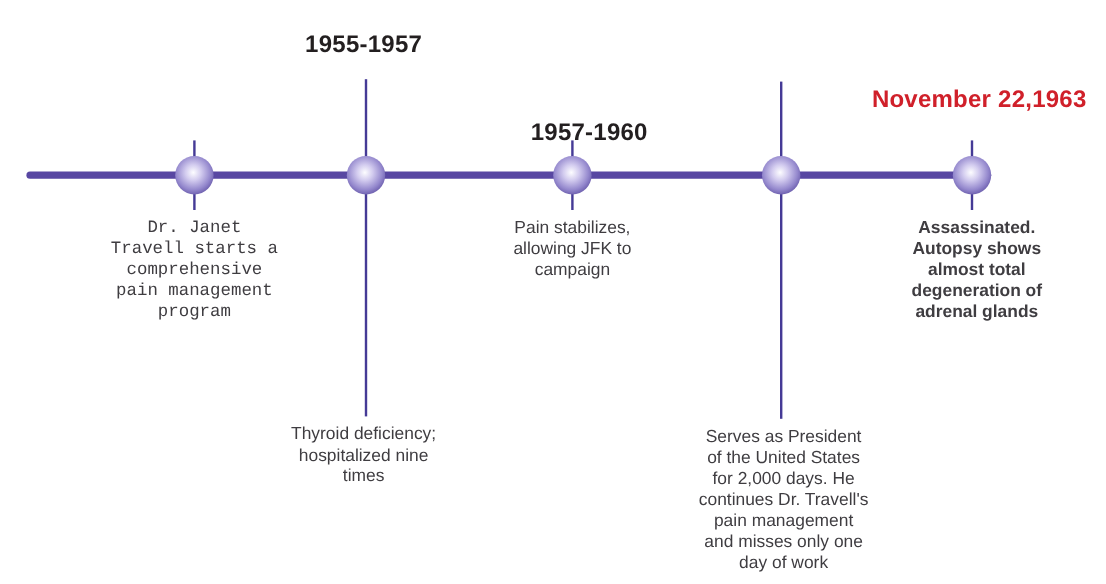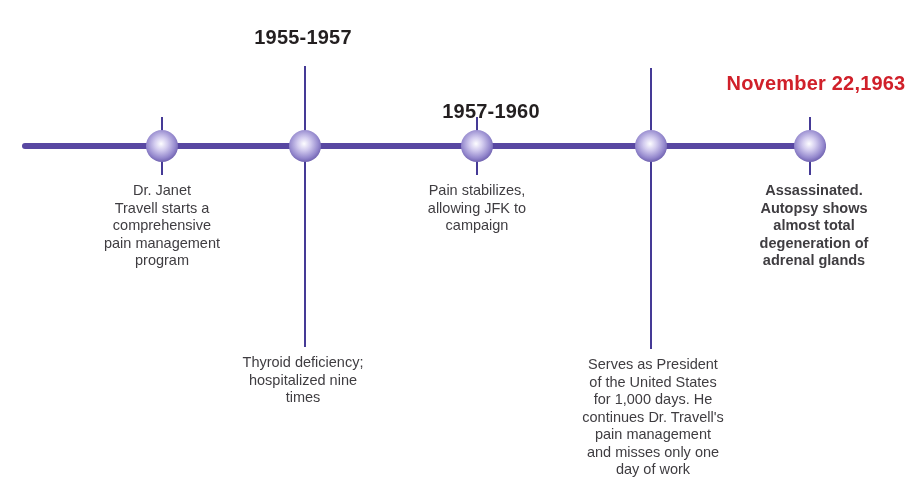--- a/index.html
+++ b/index.html
@@ -59,21 +59,21 @@
     font-size: 14.5px;
     line-height: 17.5px;
     white-space: pre-line;
     color: var(--body-text-color, #3f3d41);
   }
 
   
   .d-n1 { left: 47px;  top: 72px; }
   .s-n1 { left: 161px; top: 117px; height: 58px; }
   .m-n1 { left: 146px; }
-  .t-n1 { left: 72px;  top: 182px; width: 180px; }
+  .t-n1 { left: 72px;  top: 182px; width: 180px; font-family: Liberation Mono, monospace; }
 
   
   .d-n2 { left: 188px; top: 26px; }
   .s-n2 { left: 304px; top: 66px;  height: 281px; }
   .m-n2 { left: 289px; }
   .t-n2 { left: 213px; top: 354px; width: 180px; }
 
   
   .d-n3 { left: 376px; top: 72px; margin-top: 28px; }
   .s-n3 { left: 476px; top: 117px; height: 58px; }
@@ -118,21 +118,21 @@
   <div class="stem s-n3"></div>
   <div class="marker m-n3"></div>
   <div class="desc t-n3">Pain stabilizes,
 allowing JFK to
 campaign</div>
 
   <div class="stem s-n4"></div>
   <div class="marker m-n4"></div>
   <div class="desc t-n4">Serves as President
 of the United States
-for 1,000 days. He
+for 2,000 days. He
 continues Dr. Travell's
 pain management
 and misses only one
 day of work</div>
 
   <div class="date d-n5 highlight">November 22,1963</div>
   <div class="stem s-n5"></div>
   <div class="marker m-n5"></div>
   <div class="desc t-n5">Assassinated.
 Autopsy shows

